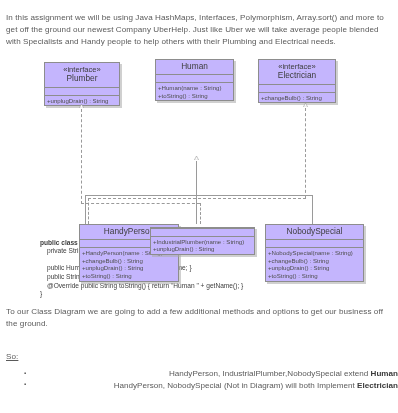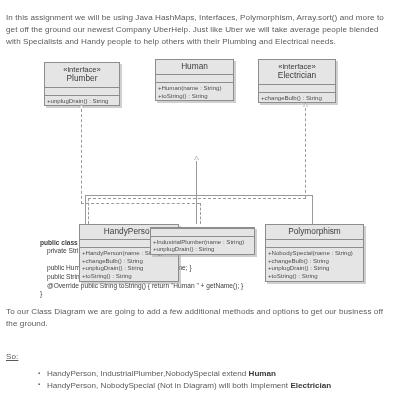--- a/index.html
+++ b/index.html
@@ -30,21 +30,21 @@
 
   
   .diagram {
     position: relative;
     width: 398px;
     height: 178px;
     margin-top: 2px;
   }
   .uml-box {
     position: absolute;
-    background: #e5e5e5;
+    background: #c4b5fd;
     border: 1px solid #8d8d8d;
     box-sizing: border-box;
     box-shadow: 2px 2px 0 0 rgba(170,170,170,0.55);
     z-index: 5;
   }
   .uml-title {
     text-align: center;
     font-size: 8.3px;
     color: #3c3c3c;
     padding: 2px 2px 3px 2px;
@@ -95,22 +95,23 @@
     font-family: "Liberation Sans", sans-serif;
   }
   .code-line { white-space: pre; }
   .code-line.bold { font-weight: bold; }
   .code-line.blank { height: 8.6px; }
   .ind1 { padding-left: 7px; }
 
   
   ul.bullets {
     margin: 5px 0 0 0;
-    padding-left: 38px;
+    padding-left: 24px;
     list-style: none;
+    text-align: right;
   }
   ul.bullets li {
     font-size: 8.1px;
     line-height: 11.6px;
     color: #5a5a5a;
     position: relative;
     padding-left: 9px;
   }
   ul.bullets li::before {
     content: "\25AA";
@@ -205,21 +206,21 @@
   <div class="uml-box" style="left:150px; top:170px; width:105px;">
     <div class="uml-sep"></div>
     <div class="uml-members">
       <div class="uml-member">+IndustrialPlumber(name : String)</div>
       <div class="uml-member">+unplugDrain() : String</div>
     </div>
   </div>
 
   <div class="uml-box" style="left:265px; top:167px; width:99px;">
     <div class="uml-title">
-      <span>Polymorphism</span>
+      <span>NobodySpecial</span>
     </div>
     <div class="uml-sep"></div>
     <div class="uml-members">
       <div class="uml-member">+NobodySpecial(name : String)</div>
       <div class="uml-member">+changeBulb() : String</div>
       <div class="uml-member">+unplugDrain() : String</div>
       <div class="uml-member">+toString() : String</div>
     </div>
   </div>
 </div>

